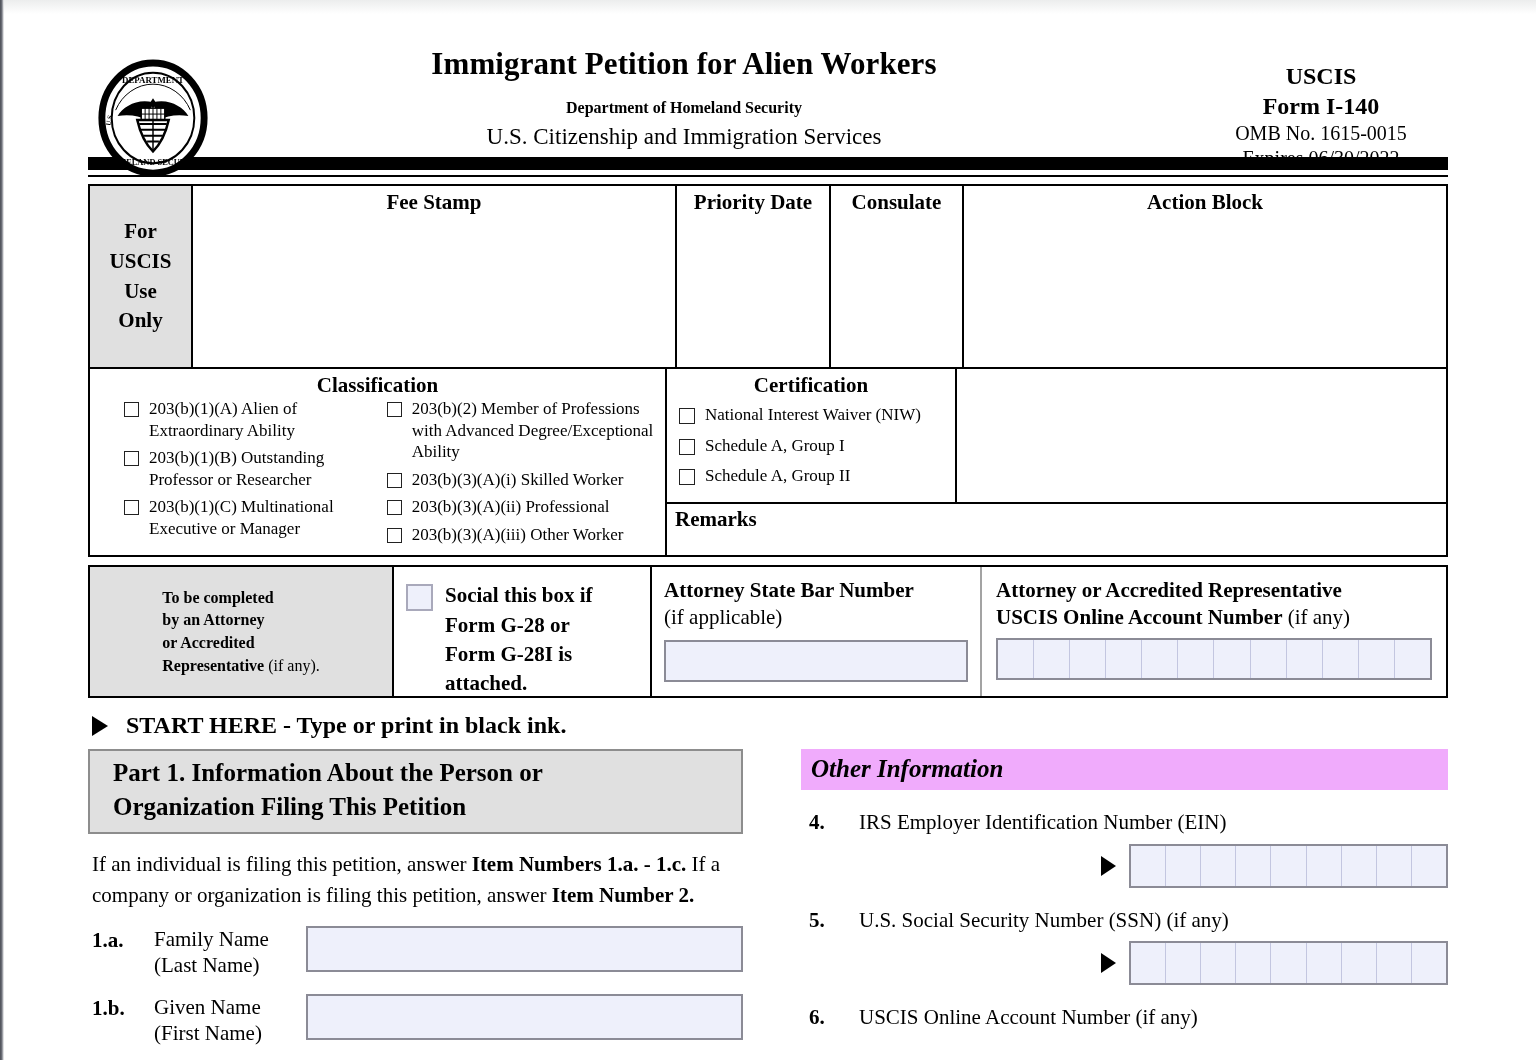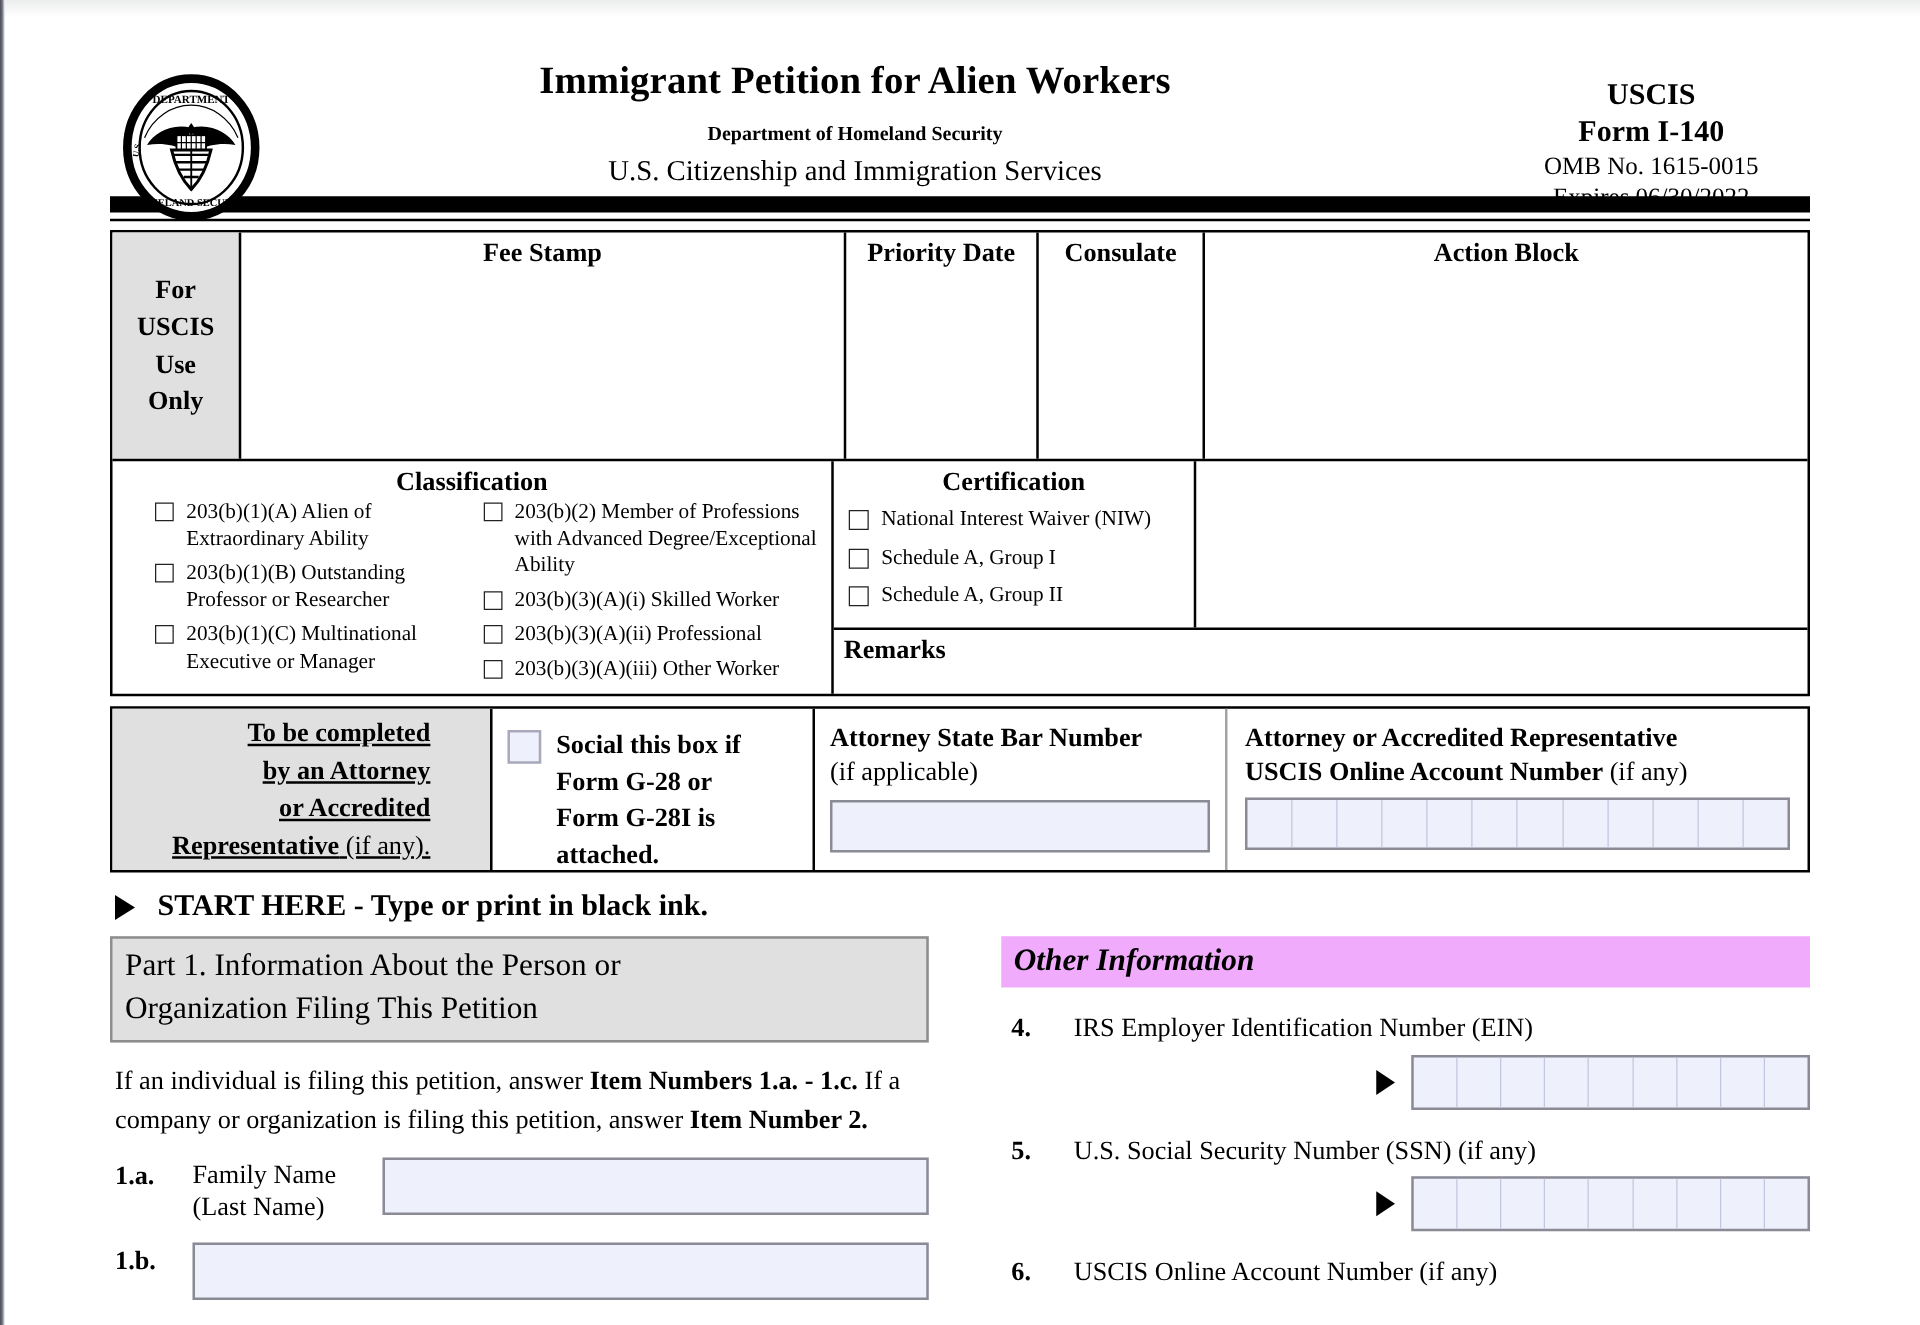--- a/index.html
+++ b/index.html
@@ -187,25 +187,24 @@
     display: flex;
     height: 133px;
   }
   .att-label {
     width: 304px;
     background: #e0e0e0;
     border-right: 2px solid #000;
     display: flex;
     align-items: center;
     justify-content: center;
-    text-align: right;
-    font-weight: bold;
-    font-size: 21px;
+    text-align: left;
+    font-weight: bold;
+    font-size: 16px;
     line-height: 1.42;
-    text-decoration: underline;
   }
   .att-label .reg { font-weight: normal; }
   .att-g28 {
     width: 258px;
     border-right: 2px solid #000;
     display: flex;
     align-items: flex-start;
     padding: 14px 8px 0 12px;
   }
   .g28-box {
@@ -279,24 +278,24 @@
     display: flex;
     margin-top: 10px;
   }
   .col-left  { width: 655px; }
   .col-gap   { width: 58px; }
   .col-right { flex: 1; }
 
   .part-head {
     background: #e0e0e0;
     border: 2px solid #8d8d8d;
-    font-weight: normal;
+    font-weight: bold;
     font-size: 25px;
     line-height: 1.36;
-    padding: 5px 10px 8px 10px;
+    padding: 5px 10px 8px 23px;
   }
   .part-intro {
     font-size: 21px;
     line-height: 1.45;
     margin-top: 15px;
     padding-left: 4px;
   }
   .part-intro b { font-weight: bold; }
 
   .item-row {
@@ -588,20 +587,24 @@
           <span class="item-num">1.a.</span>
           <span class="item-label">
             <span style="display:block">Family Name</span>
             <span style="display:block">(Last Name)</span>
           </span>
           <span class="item-field"></span>
         </div>
 
         <div class="item-row">
           <span class="item-num">1.b.</span>
+          <span class="item-label">
+            <span style="display:block">Given Name</span>
+            <span style="display:block">(First Name)</span>
+          </span>
           <span class="item-field"></span>
         </div>
       </div>
 
       <div class="col-gap"></div>
 
       <div class="col-right">
         <div class="section-head">Other Information</div>
 
         <div class="oi-item">

